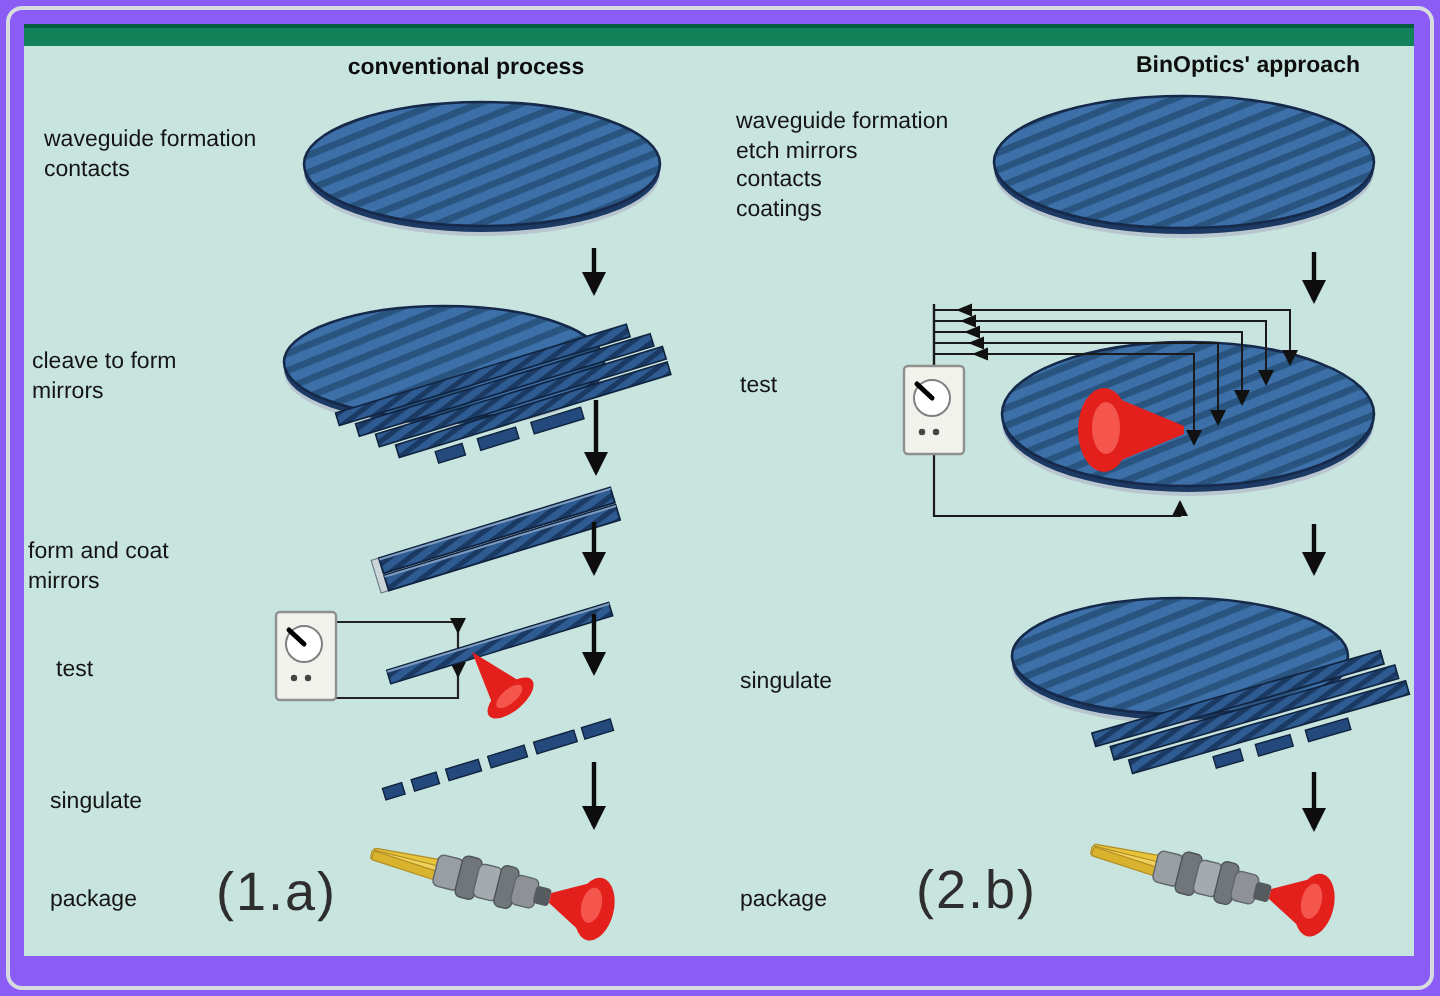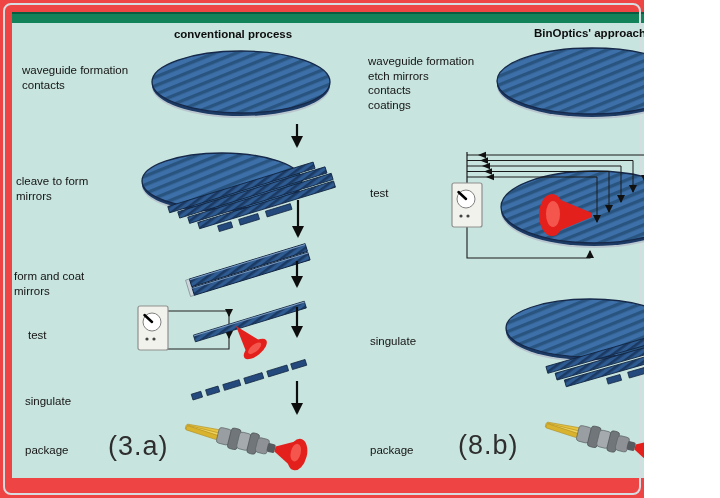--- a/index.html
+++ b/index.html
@@ -1,17 +1,17 @@
 <!DOCTYPE html>
 <html style="--panel-background: #c8e4de; --banner-green: #12825a; --wafer-blue: #3d70a9; --wafer-stripe: #28547f; --beam-red: #e3201b; --beam-highlight: #f4564e; --fiber-yellow: #e7c43c;"><head>
 <meta charset="utf-8">
 <style>
   html,body{margin:0;padding:0;background:#ffffff;}
   .stage{
-    position:relative;width:644px;height:498px;background:#ef4444;
+    position:relative;width:720px;height:498px;background:#8b5cf6;
     font-family:"Liberation Sans", sans-serif;overflow:hidden;
   }
   .frame{
     position:absolute;inset:3px;border:2px solid #d6dcdf;border-radius:8px;
     pointer-events:none;
   }
   .panel{
     position:absolute;left:12px;top:12px;width:695px;height:466px;
     background:var(--panel-background,#c8e4de);
   }
@@ -200,35 +200,35 @@
         <rect x="648" y="368" width="22" height="6" fill="#24497c" stroke="#10233f" stroke-width="0.7"></rect>
       </g>
     </g>
 
     <line x1="657" y1="386" x2="657" y2="414" stroke="#0d0d0d" stroke-width="2.2" marker-end="url(#arrBig)"></line>
 
     <use href="#pkgSym" transform="translate(603,439) rotate(14)"></use>
   </svg>
 
   <div class="hdr" style="left:123px;top:27px;width:220px;">conventional process</div>
-  <div class="hdr" style="left:480px;top:26px;width:220px;">BinOptics' approach</div>
+  <div class="hdr" style="left:460px;top:26px;width:220px;text-align:right;">BinOptics' approach</div>
 
   <div class="lbl" style="left:22px;top:63px;">waveguide formation
 contacts</div>
   <div class="lbl center" style="left:16px;top:174px;width:114px;">cleave to form
 mirrors</div>
   <div class="lbl center" style="left:14px;top:269px;width:114px;">form and coat
 mirrors</div>
   <div class="lbl" style="left:28px;top:328px;">test</div>
   <div class="lbl" style="left:25px;top:394px;">singulate</div>
   <div class="lbl" style="left:25px;top:443px;">package</div>
-  <div class="tag" style="left:108px;top:433px;">(3.a)</div>
+  <div class="tag" style="left:108px;top:433px;">(1.a)</div>
 
   <div class="lbl" style="left:368px;top:54px;line-height:14.5px;">waveguide formation
 etch mirrors
 contacts
 coatings</div>
   <div class="lbl" style="left:370px;top:186px;">test</div>
   <div class="lbl" style="left:370px;top:334px;">singulate</div>
   <div class="lbl" style="left:370px;top:443px;">package</div>
-  <div class="tag" style="left:458px;top:432px;">(8.b)</div>
+  <div class="tag" style="left:458px;top:432px;">(2.b)</div>
 
 </div>
 
 </body></html>

